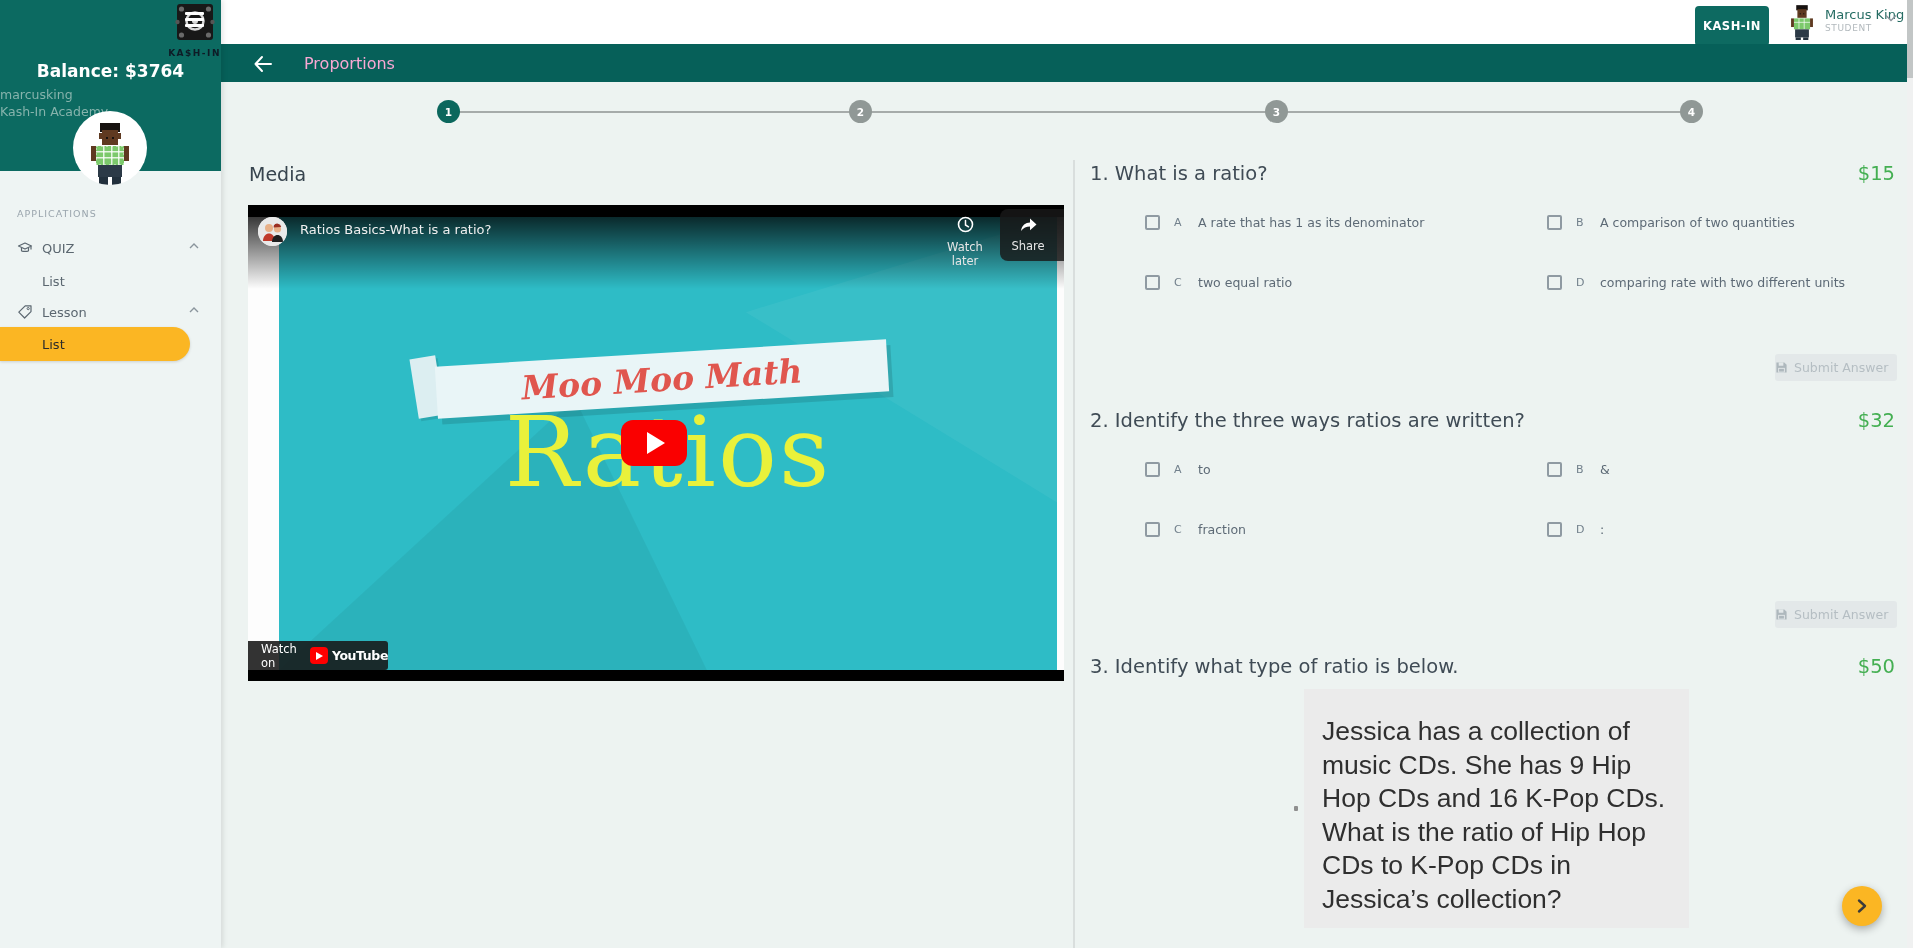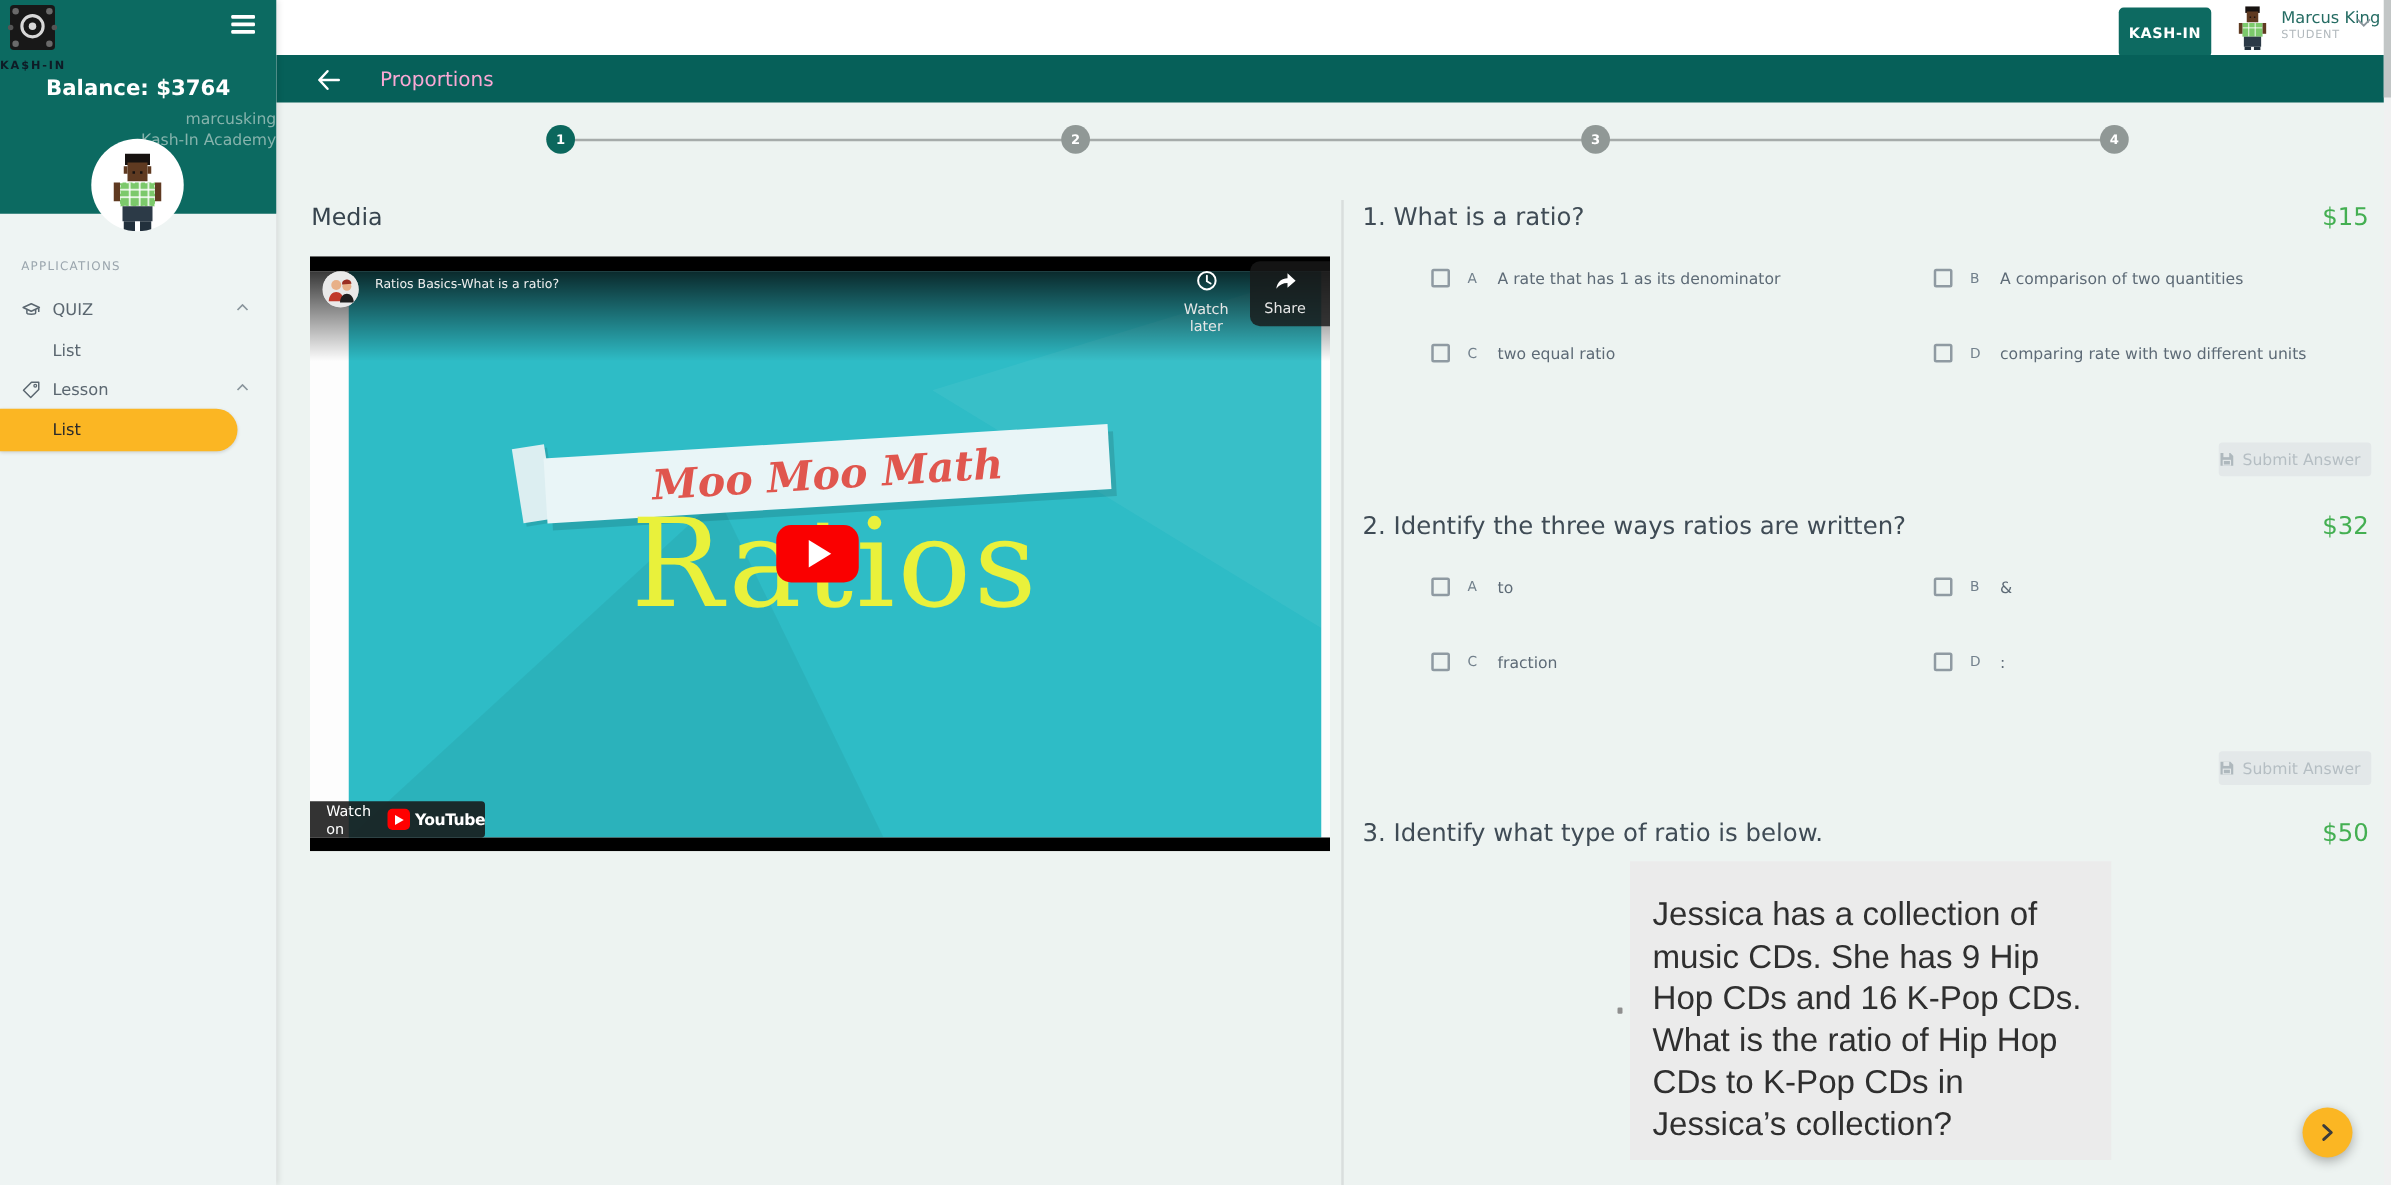--- a/index.html
+++ b/index.html
@@ -4,26 +4,26 @@
 <style>
   * { margin:0; padding:0; box-sizing:border-box; }
   html,body { background:#dfe5e4; }
   body { font-family:"DejaVu Sans","Liberation Sans",sans-serif; }
   .app { position:relative; width:1913px; height:948px; background:#edf3f1; overflow:hidden; }
 
   
   .sidebar { position:absolute; left:0; top:0; width:221px; height:948px; background:#eef4f3;
              box-shadow:2px 0 5px rgba(0,0,0,.10); z-index:5; }
   .sidebar-head { position:absolute; left:0; top:0; width:221px; height:171px; background:#0c6a61; }
-  .logo-wrap { position:absolute; left:0; top:3px; width:221px; text-align:left; }
+  .logo-wrap { position:absolute; left:0; top:3px; width:221px; text-align:right; }
   .logo-text { display:block; margin-top:1px; font-size:9px; font-weight:bold; letter-spacing:1.5px; color:#0e1b26; }
   .hamburger { position:absolute; right:17px; top:12px; width:19px; height:15px; cursor:pointer; }
   .hamburger span { display:block; height:3px; background:#fff; margin-bottom:3px; border-radius:1px; }
   .balance { position:absolute; left:0; top:61px; width:221px; text-align:center; color:#fff; font-size:17px; font-weight:bold; }
-  .muted-teal { position:absolute; left:0; width:221px; text-align:right; color:#86b3ac; font-size:12.5px; }
+  .muted-teal { position:absolute; left:0; width:221px; text-align:left; color:#86b3ac; font-size:12.5px; }
   .username { top:87px; }
   .school { top:104px; }
   .avatar-circle { position:absolute; left:73px; top:111px; width:74px; height:74px; border-radius:50%;
                    background:#fff; overflow:hidden; z-index:6; }
   .avatar-circle svg { position:absolute; left:50%; bottom:-2px; transform:translateX(-50%); }
 
   .apps-label { position:absolute; left:17px; top:208px; font-size:9.5px; letter-spacing:1px; color:#9aa5ad; }
   .side-row { position:absolute; left:0; width:221px; height:34px; display:flex; align-items:center; cursor:pointer; }
   .side-row .mi { margin-left:17px; width:16px; height:16px; flex:0 0 16px; }
   .side-row .lbl { margin-left:9px; font-size:13px; color:#5b6770; }
@@ -78,21 +78,21 @@
                  font-family:"DejaVu Serif",serif; font-weight:normal; font-size:98px; line-height:1.05;
                  color:#e9f13b; letter-spacing:2px; }
   .play-btn { position:absolute; left:373px; top:215px; width:66px; height:46px; background:#fa0000;
               border-radius:12px; cursor:pointer; display:flex; align-items:center; justify-content:center; }
   .play-btn .tri { width:0; height:0; border-left:18px solid #fff; border-top:11px solid transparent; border-bottom:11px solid transparent; margin-left:4px; }
   .vid-topblack { position:absolute; left:0; top:0; width:816px; height:12px; background:#000; }
   .vid-grad { position:absolute; left:0; top:12px; width:816px; height:72px;
               background:linear-gradient(rgba(0,0,0,.78), rgba(0,0,0,0)); pointer-events:none; }
   .ch-avatar { position:absolute; left:10px; top:12px; width:29px; height:29px; border-radius:50%;
                overflow:hidden; background:#e3e3e3; cursor:pointer; }
-  .vid-title { position:absolute; left:52px; top:17px; font-size:10px; color:#efefef; cursor:pointer; white-space:nowrap; }
+  .vid-title { position:absolute; left:52px; top:17px; font-size:13px; color:#efefef; cursor:pointer; white-space:nowrap; }
   .share-pill { position:absolute; left:752px; top:4px; width:70px; height:52px; background:rgba(24,24,24,.82); border-radius:8px 0 0 8px; }
   .wl-btn { position:absolute; left:686px; top:11px; width:62px; text-align:center; cursor:pointer; }
   .share-btn { position:absolute; left:752px; top:11px; width:56px; text-align:center; cursor:pointer; }
   .vc-label { display:block; margin-top:3px; font-size:11.5px; color:#e6e6e6; }
   .yt-badge { position:absolute; left:0; top:436px; width:140px; height:29px; background:rgba(23,23,23,.88);
               border-radius:0 3px 3px 0; display:flex; align-items:center; cursor:pointer; }
   .watch-on { margin-left:13px; font-size:11.5px; color:#fff; }
   .yt-logo { margin-left:8px; width:24px; height:17px; background:#f00; border-radius:4px;
              display:flex; align-items:center; justify-content:center; }
   .yt-logo .tri { width:0; height:0; border-left:7px solid #fff; border-top:4.5px solid transparent; border-bottom:4.5px solid transparent; margin-left:1px; }

